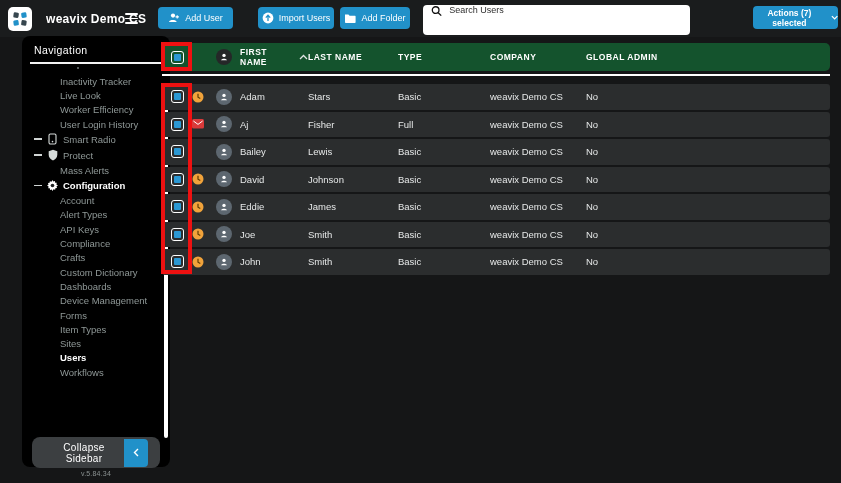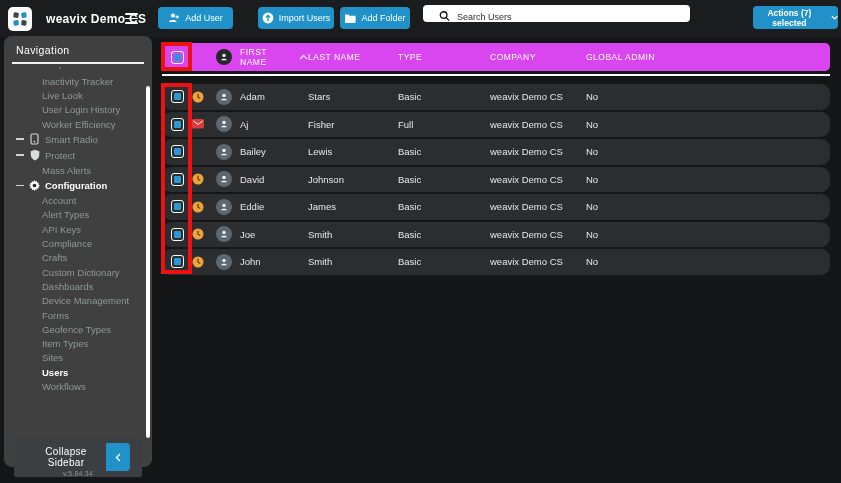--- a/index.html
+++ b/index.html
@@ -10,56 +10,56 @@
   .topbar{position:absolute;left:0;top:0;width:841px;height:37px;background:#1a1c1d}
   .logo{position:absolute;left:8px;top:7px;width:24px;height:24px;background:#fff;border-radius:5px;display:flex;align-items:center;justify-content:center}
   .brand{position:absolute;left:46px;top:0;height:37px;display:flex;align-items:center;font-size:12px;font-weight:bold;color:#fff;letter-spacing:.3px}
   .burger{position:absolute;left:125px;top:12px;width:13px;height:13px;display:flex;flex-direction:column;justify-content:space-between;padding:1px 0;cursor:pointer}
   .burger i{display:block;height:1.8px;background:#fff;border-radius:1px}
   .tbtn{position:absolute;top:7px;height:22px;background:#2191c9;border:none;border-radius:4px;color:#fff;font-size:9px;font-weight:normal;display:flex;align-items:center;justify-content:center;gap:5px;cursor:pointer}
   .tbtn svg{flex:0 0 auto}
   #btn-add-user{left:158px;width:75px}
   #btn-import-users{left:258px;width:76px}
   #btn-add-folder{left:340px;width:70px}
-  .search{position:absolute;left:423px;top:5px;width:267px;height:17px;background:#fff;border-radius:4px;display:flex;align-items:flex-end;padding:0 16px;gap:7px}
+  .search{position:absolute;left:423px;top:5px;width:267px;height:30px;background:#fff;border-radius:4px;display:flex;align-items:flex-start;padding:0 8px;gap:7px}
   .search input{border:none;outline:none;background:transparent;font-size:9px;color:#1d1d1d;width:100%}
   .search input::placeholder{color:#1d1d1d;opacity:.95}
   .showing{position:absolute;left:655px;top:0;width:92px;height:37px;display:flex;align-items:center;justify-content:flex-end;font-size:8.5px;color:#fff}
   .actions{position:absolute;left:753px;top:6px;width:85px;height:23px;background:#2191c9;border:none;border-radius:4px;color:#fff;font-size:8.5px;font-weight:bold;display:flex;align-items:center;justify-content:center;gap:5px;cursor:pointer}
 
   
-  .sidebar{position:absolute;left:4px;top:36px;width:148px;height:431px;background:#404040;border-radius:8px}
+  .sidebar{position:absolute;left:22px;top:36px;width:148px;height:431px;background:#000000;border-radius:8px}
   .nav-head{position:absolute;left:12px;top:8px;font-size:10.5px;color:#fff;letter-spacing:.4px}
   .nav-rule{position:absolute;left:8px;top:26px;width:132px;height:1.5px;background:#f2f2f2}
   .nav-clip{position:absolute;left:55px;top:31px;width:2px;height:2px;background:#6f7675;border-radius:50%}
   .nav-scroll{position:absolute;right:2px;top:50px;width:4px;height:352px;background:#fff;border-radius:2px}
   .nav-list{position:absolute;left:0;top:38px;width:144px}
   .nav-item{display:flex;align-items:center;height:14.3px;padding-left:38px;color:#8f9897;font-size:9.5px;cursor:pointer;white-space:nowrap}
   .nav-item .nav-minus,.nav-item .nav-ico{display:none}
   .nav-item.t-section,.nav-item.t-section-active{padding-left:12px;height:16px;gap:5px}
   .nav-item.t-section .nav-minus,.nav-item.t-section-active .nav-minus{display:block;width:8px;height:1.6px;background:#cfd4d3;flex:0 0 auto}
   .nav-item.t-section-active{color:#fff;font-weight:bold}
   .nav-item.t-child2{height:25px}
   .nav-item.t-child-selected{color:#fff;font-weight:bold}
   .nav-ico{width:11px;height:12px;align-items:center;justify-content:center;flex:0 0 auto;color:#d7dcdb}
   .i-smart-radio-icon .nav-ico.ico-radio{display:flex}
   .i-shield-icon .nav-ico.ico-shield{display:flex}
   .i-gear-icon .nav-ico.ico-gear{display:flex;color:#fff}
   .nav-labels{display:flex;flex-direction:column;line-height:11px}
-  .collapse-btn{position:absolute;left:10px;top:401px;width:128px;height:40px;background:#3c3f41;border:none;border-radius:2px;color:#fff;font-size:10px;letter-spacing:.3px;display:flex;align-items:center;cursor:pointer;padding:12px}
+  .collapse-btn{position:absolute;left:10px;top:401px;width:128px;height:31px;background:#3c3f41;border:none;border-radius:8px;color:#fff;font-size:10px;letter-spacing:.3px;display:flex;align-items:center;cursor:pointer;padding:12px}
   .collapse-btn .clabel{flex:1;text-align:center}
   .collapse-btn .csq{width:24px;height:28px;background:#2191c9;border-radius:0 4px 4px 0;display:flex;align-items:center;justify-content:center}
   .version{position:absolute;left:0;top:434px;width:148px;text-align:center;font-size:7px;color:#8b9292;letter-spacing:.2px}
 
   
   .grid{display:grid;grid-template-columns:30px 24px 92px 90px 92px 96px auto;align-items:center}
-  .thead{position:absolute;left:162px;top:43px;width:668px;height:28px;background:#d946ef;border-radius:5px;color:#fff;font-size:8.5px;font-weight:normal;letter-spacing:.5px}
+  .thead{position:absolute;left:162px;top:43px;width:668px;height:28px;background:#14532d;border-radius:5px;color:#fff;font-size:8.5px;font-weight:bold;letter-spacing:.5px}
   .thead-rule{position:absolute;left:162px;top:74px;width:668px;height:1.8px;background:#fff}
   .rows{position:absolute;left:162px;top:84px;width:668px;display:flex;flex-direction:column;gap:2px}
-  .trow{height:25.5px;background:#2b2d2e;border-radius:9px;font-size:9.5px;color:#e6e8e8}
+  .trow{height:25.5px;background:#2b2d2e;border-radius:3px;font-size:9.5px;color:#e6e8e8}
   .cell{display:flex;align-items:center;min-width:0}
   .c-cb{justify-content:center}
   .cb{width:13px;height:13px;border:1.5px solid #fff;border-radius:3px;display:flex;align-items:center;justify-content:center;cursor:pointer;background:transparent}
   .cb-in{width:7px;height:7px;background:#2b98d3;border-radius:1px;display:none}
   .checked .cb-in{display:block}
   .st-ico{display:none;width:12px;height:12px}
   .s-clock-icon .st-ico.clock{display:flex}
   .s-envelope-icon .st-ico.env{display:flex}
   .avatar{width:16px;height:16px;border-radius:50%;background:#5d6770;display:flex;align-items:center;justify-content:center;margin-right:8px;flex:0 0 auto}
   .hdr-person{width:16px;height:16px;border-radius:50%;background:#252728;display:flex;align-items:center;justify-content:center;margin-right:8px;flex:0 0 auto}
@@ -150,29 +150,29 @@
 
     <span class="nav-labels">
       <span>Live Look</span>
       <span></span>
     </span>
   </div>
 
   <div class="nav-item t-child">
 
     <span class="nav-labels">
+      <span>Worker Efficiency</span>
+      <span></span>
+    </span>
+  </div>
+
+  <div class="nav-item t-child">
+
+    <span class="nav-labels">
       <span>User Login History</span>
-      <span></span>
-    </span>
-  </div>
-
-  <div class="nav-item t-child">
-
-    <span class="nav-labels">
-      <span>Worker Efficiency</span>
       <span></span>
     </span>
   </div>
 
   <div class="nav-item t-section i-smart-radio-icon">
     <span class="nav-minus"></span>
     <span class="nav-ico ico-radio">
       <svg width="9" height="12" viewBox="0 0 9 12">
               <rect x="1" y="1" width="7" height="10" rx="1.4" fill="none" stroke="currentColor" stroke-width="1.1"></rect>
               <circle cx="4.5" cy="8.6" r=".8" fill="currentColor"></circle>
@@ -290,27 +290,20 @@
   </div>
 
   <div class="nav-item t-child">
 
     <span class="nav-labels">
       <span>Forms</span>
       <span></span>
     </span>
   </div>
 
-  <div class="nav-item t-child">
-
-    <span class="nav-labels">
-      <span>Geofence Types</span>
-      <span></span>
-    </span>
-  </div>
 
   <div class="nav-item t-child">
 
     <span class="nav-labels">
       <span>Item Types</span>
       <span></span>
     </span>
   </div>
 
   <div class="nav-item t-child">

